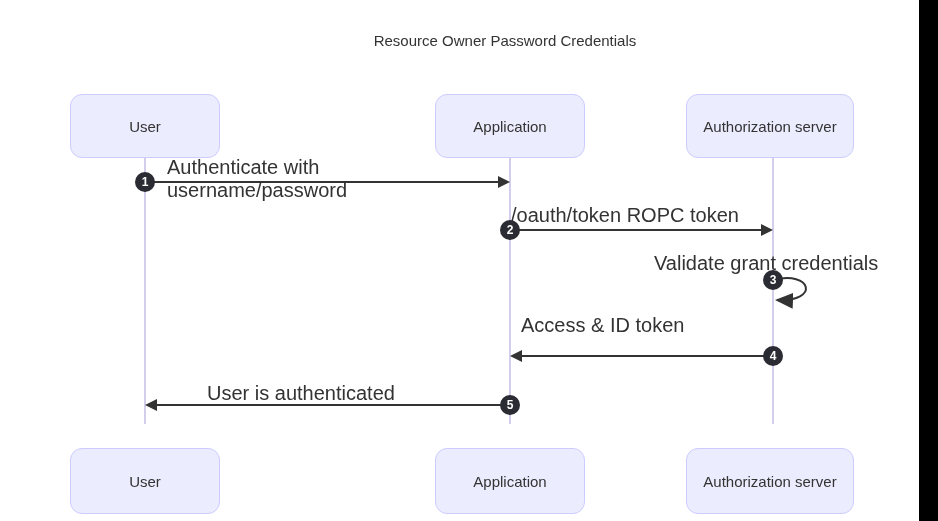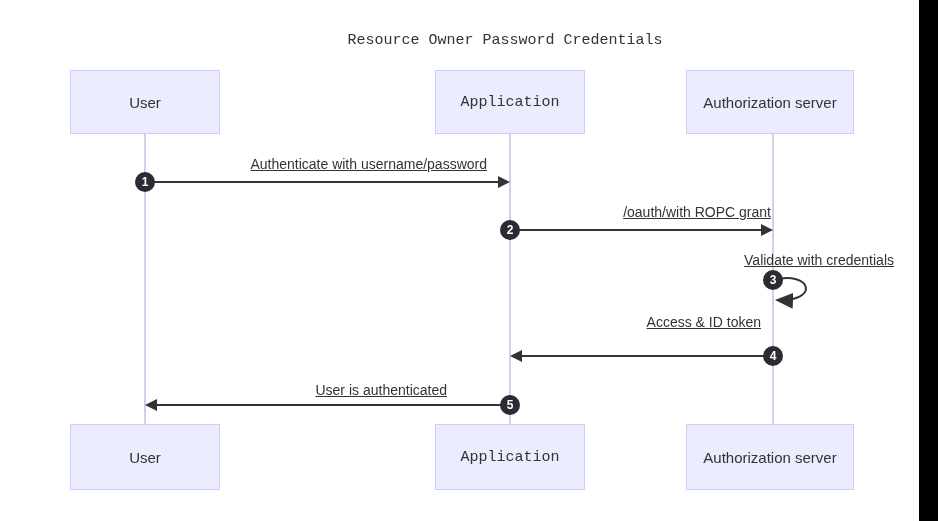--- a/index.html
+++ b/index.html
@@ -13,58 +13,57 @@
     background: #ffffff;
     overflow: hidden;
   }
 
   .diagram-title {
     position: absolute;
     left: 285px; top: 32px; width: 440px;
     text-align: center;
     font-size: 15px;
     color: #333333;
-    font-family: Liberation Mono, monospace;
   }
 
   .actor-box {
     position: absolute;
     height: 64px;
     background: #ECECFF;
     border: 1px solid #CCCCFF;
-    border-radius: 0;
+    border-radius: 12px;
     display: flex;
     align-items: center;
     justify-content: center;
     font-size: 15px;
     color: #333333;
     z-index: 2;
+    margin-top: 24px;
   }
   .actor-user        { left: 70px;  width: 150px; }
-  .actor-application { left: 435px; width: 150px; font-family: Liberation Mono, monospace; }
+  .actor-application { left: 435px; width: 150px; }
   .actor-authserver  { left: 686px; width: 168px; }
   .actor-top    { top: 70px; }
   .actor-bottom { top: 424px; height: 66px; }
 
   .lifeline {
     position: absolute;
     top: 134px;
     width: 2px;
     height: 290px;
     background: #D5CDEC;
     z-index: 0;
   }
 
   .msg-label {
     position: absolute;
-    text-align: right;
-    font-size: 14px;
+    text-align: left;
+    font-size: 20px;
     color: #333333;
     z-index: 3;
-    text-decoration: underline;
   }
 
   .msg-line {
     position: absolute;
     height: 2px;
     background: #333333;
     z-index: 1;
   }
 
   .arrowhead {
@@ -137,28 +136,28 @@
   </div>
 
   <div>
     <div class="msg-label" style="left:167px; top:156px; width:320px;">Authenticate with username/password</div>
     <div class="msg-line" style="left:145px; top:181px; width:354px;"></div>
     <div class="arrowhead right" style="left:498px; top:176px;"></div>
     <div class="seq-badge" style="left:135px; top:172px;">1</div>
   </div>
 
   <div>
-    <div class="msg-label" style="left:511px; top:204px; width:260px;">/oauth/with ROPC grant</div>
+    <div class="msg-label" style="left:511px; top:204px; width:260px;">/oauth/token ROPC token</div>
     <div class="msg-line" style="left:510px; top:229px; width:252px;"></div>
     <div class="arrowhead right" style="left:761px; top:224px;"></div>
     <div class="seq-badge" style="left:500px; top:220px;">2</div>
   </div>
 
   <div>
-    <div class="msg-label" style="left:654px; top:252px; width:240px;">Validate with credentials</div>
+    <div class="msg-label" style="left:654px; top:252px; width:240px;">Validate grant credentials</div>
     <svg class="self-loop" viewBox="0 0 70 42">
       <defs>
         <marker id="ah" markerWidth="10" markerHeight="10" refX="8" refY="4" orient="auto">
           <path d="M0,0 L9,4 L0,8 z" fill="#333333"></path>
         </marker>
       </defs>
       <path d="M 13 12 C 52 2, 60 34, 17 32" fill="none" stroke="#333333" stroke-width="2" marker-end="url(#ah)"></path>
     </svg>
     <div class="seq-badge" style="left:763px; top:270px;">3</div>
   </div>

